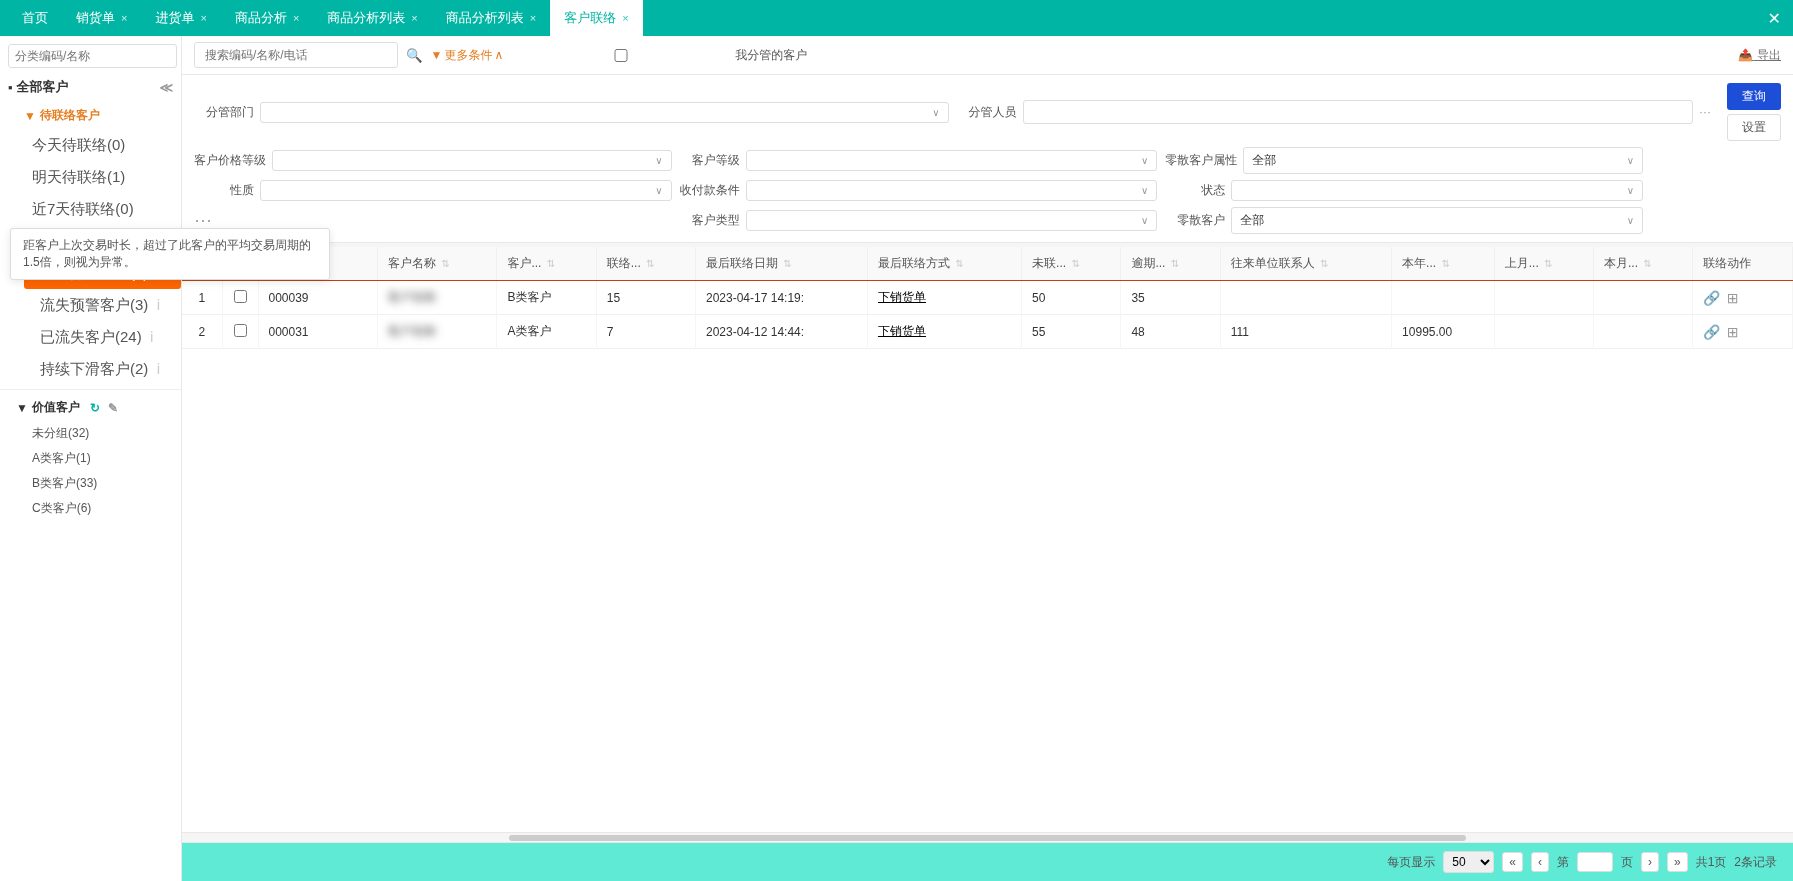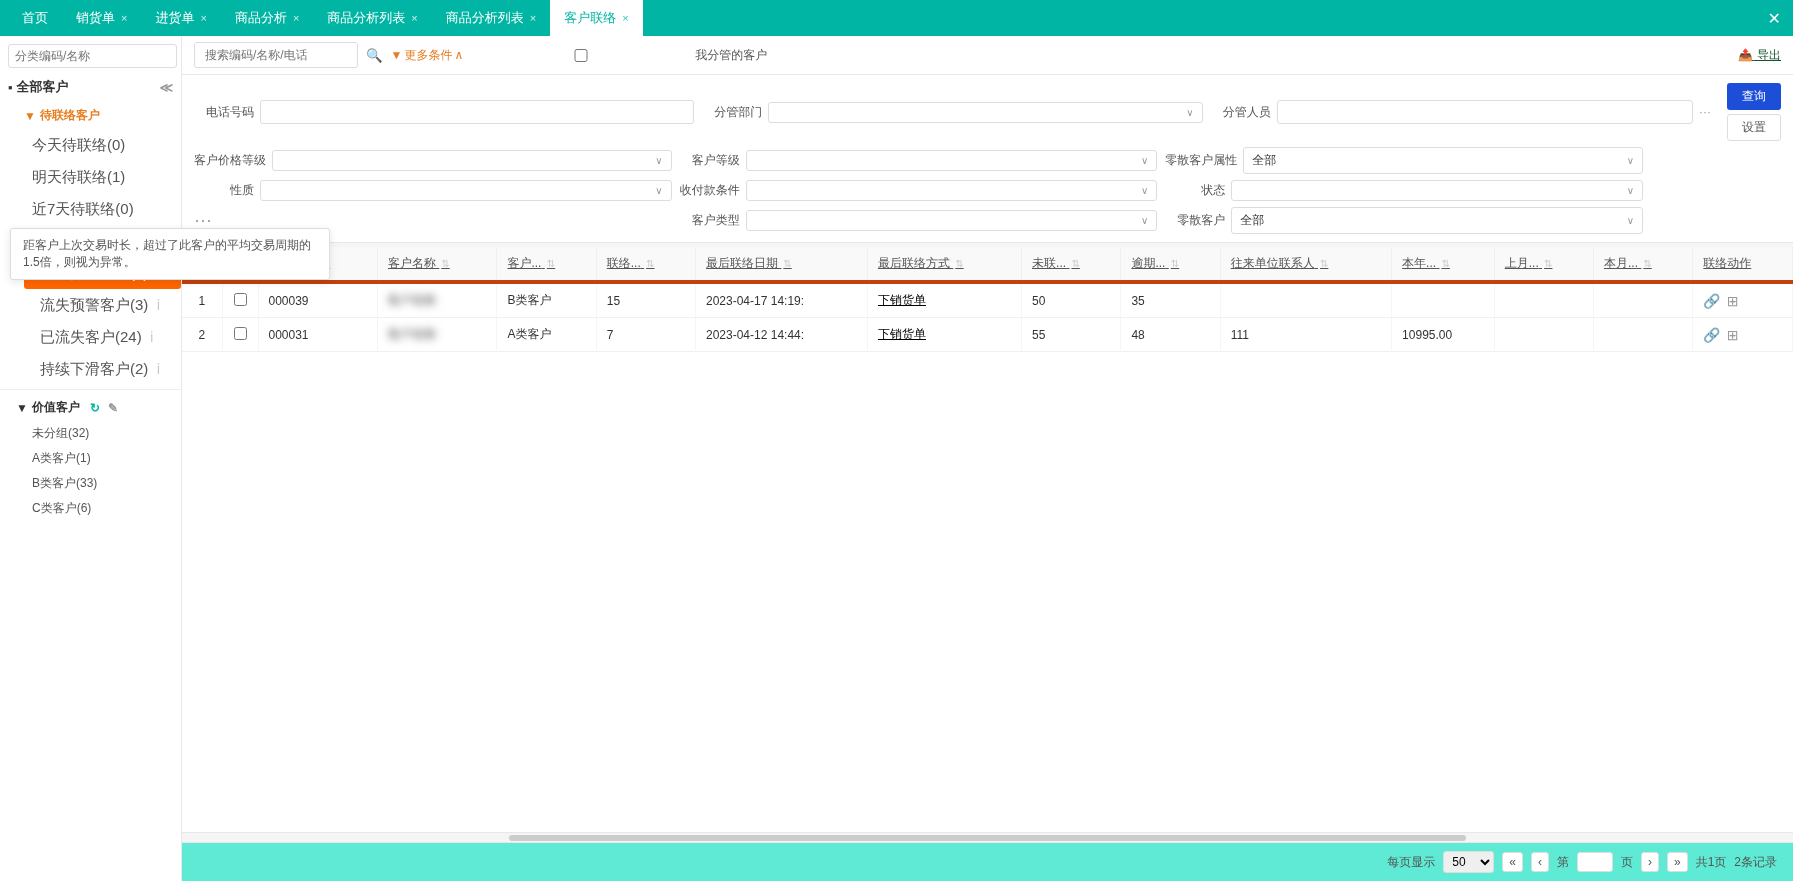--- a/index.html
+++ b/index.html
@@ -78,21 +78,21 @@
     .filter-bar .search-btn {
       background: none; border: none; cursor: pointer; color: #00b5a3;
     }
     .filter-bar .more-cond {
       color: #e67e22; cursor: pointer; display: flex; align-items: center; gap: 2px;
     }
     .filter-bar .my-customer {
       display: flex; align-items: center; gap: 4px; cursor: pointer; color: #555;
     }
     .filter-bar .export-btn {
-      margin-left: auto; color: #14532d; cursor: pointer; text-decoration: underline;
+      margin-left: auto; color: #737373; cursor: pointer; text-decoration: underline;
     }
 
     
     .advanced-filter {
       background: #fff; padding: 8px 12px; border-bottom: 1px solid #e8e8e8;
     }
     .filter-row { display: flex; align-items: center; margin-bottom: 6px; gap: 8px; }
     .filter-row:last-child { margin-bottom: 0; }
     .filter-cell {
       display: flex; align-items: center; flex: 1; gap: 6px; min-width: 0;
@@ -118,22 +118,22 @@
       background: #fff; color: #555; border: 1px solid #ddd; padding: 4px 14px;
       border-radius: 3px; cursor: pointer; font-size: 12px; white-space: nowrap;
     }
     .filter-more-btn { color: #999; cursor: pointer; font-size: 18px; }
 
     
     .table-area { flex: 1; overflow: auto; background: #fff; margin: 4px 0 0; }
     table { width: 100%; border-collapse: collapse; font-size: 12px; }
     thead tr { background: #f9f9f9; }
     thead th {
-      padding: 8px 10px; border-bottom: 4px solid #c2410c; text-align: left;
-      white-space: nowrap; color: #555; font-weight: normal; border-right: 1px solid #f0f0f0; text-decoration: underline;
+      padding: 8px 10px; border-bottom: 1px solid #c2410c; text-align: left;
+      white-space: nowrap; color: #555; font-weight: normal; border-right: 1px solid #f0f0f0;
     }
     tbody tr { border-bottom: 1px solid #f0f0f0; }
     tbody td {
       padding: 8px 10px; color: #333; white-space: nowrap; border-right: 1px solid #f5f5f5;
     }
     .col-num { width: 40px; text-align: center; }
     .col-check { width: 36px; text-align: center; }
     .col-settings { width: 36px; text-align: center; }
     .link-text { color: #000000; cursor: pointer; text-decoration: underline; }
     .blurred { filter: blur(4px); user-select: none; }
@@ -273,44 +273,40 @@
       <div class="sidebar-value-item">未分组(32)</div>
       <div class="sidebar-value-item">A类客户(1)</div>
       <div class="sidebar-value-item">B类客户(33)</div>
       <div class="sidebar-value-item">C类客户(6)</div>
     </div>
   </div>
 
   <div class="content-area">
 
     <div class="filter-bar">
-      <input type="text" style="width: 164px;" placeholder="搜索编码/名称/电话">
+      <input type="text" style="width: 204px;" placeholder="搜索编码/名称/电话">
       <button class="search-btn">🔍</button>
       <span class="more-cond">
         <span>▼</span>
         <span>更多条件</span>
         <span>∧</span>
       </span>
       <label class="my-customer">
         <input type="checkbox" style="">
         <span>我分管的客户</span>
       </label>
       <span class="export-btn">
         <span>📤</span>
         <span>导出</span>
       </span>
     </div>
 
     <div class="advanced-filter">
 
       <div class="filter-row">
-        <div class="filter-cell">
-          <span class="filter-label">电话号码</span>
-          <input class="filter-input" type="text" style="">
-        </div>
         <div class="filter-cell">
           <span class="filter-label">分管部门</span>
           <div class="filter-select">
             <span></span>
             <span class="arrow-down">∨</span>
           </div>
         </div>
         <div class="filter-cell">
           <span class="filter-label">分管人员</span>
           <input class="filter-input" type="text" style="flex: 2 1 0%;">

